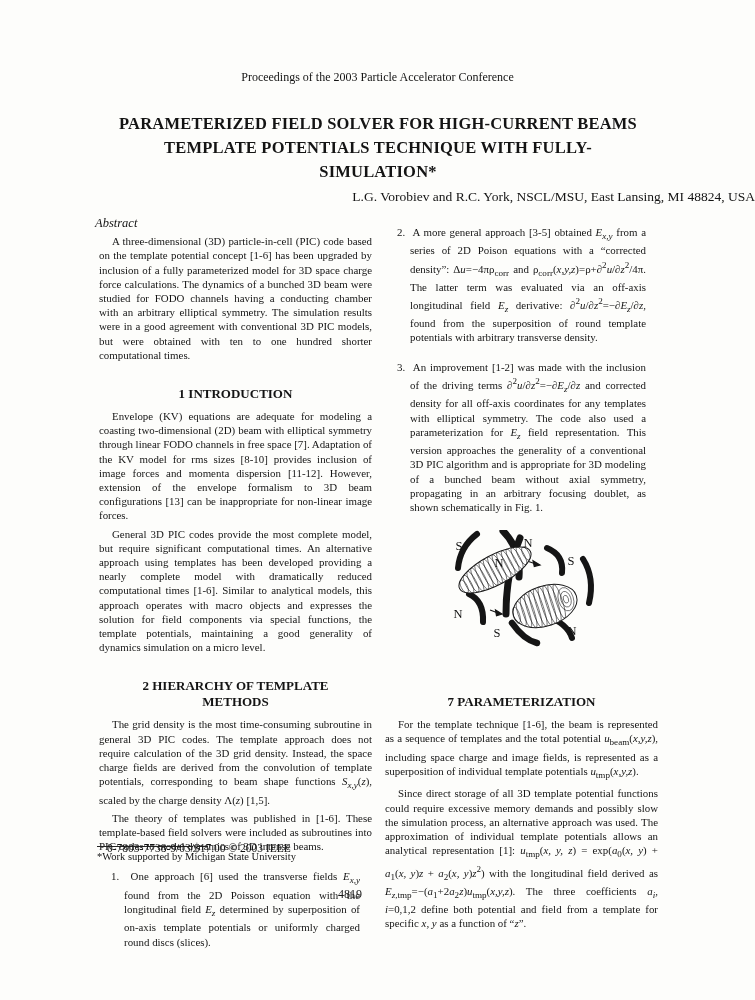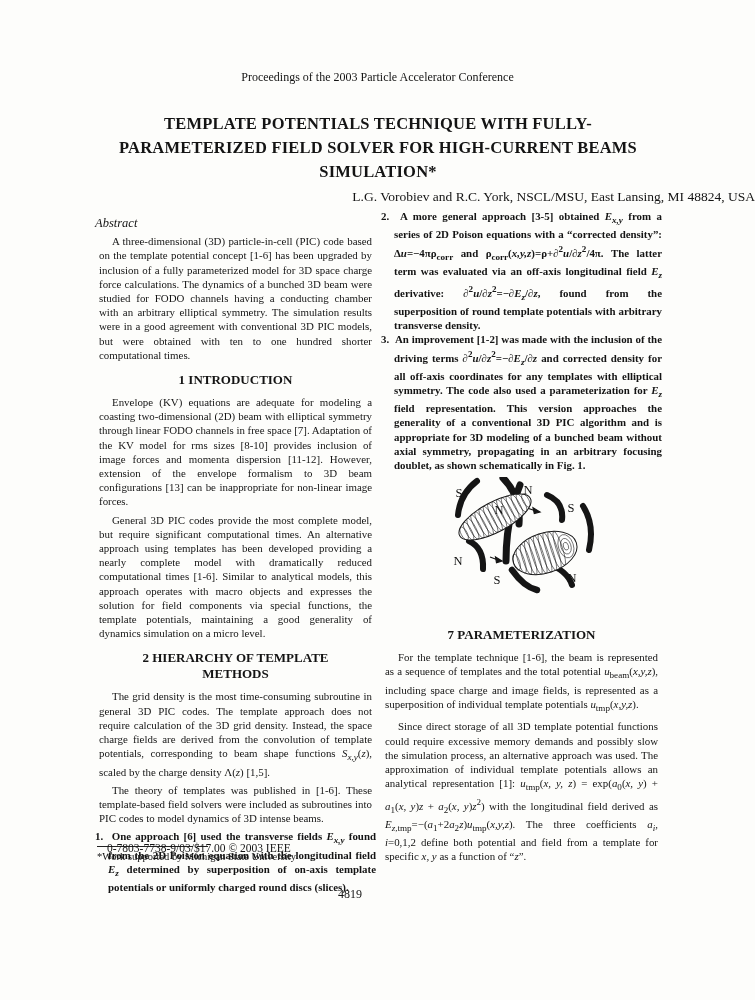--- a/index.html
+++ b/index.html
@@ -10,42 +10,42 @@
   }
   .conf-header{position:absolute;top:70px;left:0;width:100%;text-align:center;font-size:12px;}
   .paper-title{position:absolute;top:112px;left:78px;width:600px;text-align:center;
     font-weight:bold;font-size:16.5px;line-height:24px;letter-spacing:.2px;}
   .authors{position:absolute;top:189px;left:0;width:100%;text-align:right;font-size:13.5px;}
   .col{position:absolute;width:281px;font-size:10.9px;line-height:14.2px;}
   .col-left{left:95px;top:216px;}
   .col-right{left:381px;top:209px;}
   .col p{margin:4px;text-align:justify;text-indent:13px;}
   .abs-head{font-style:italic;font-size:12.5px;margin:0 0 3px 0;}
-  .sec{font-weight:bold;text-align:center;font-size:13px;line-height:16px;margin:10px auto 7px auto;}
+  .sec{font-weight:bold;text-align:center;font-size:13px;line-height:16px;margin:24px auto 7px auto;}
   .sec-wrap{max-width:232px;}
-  .hang{padding-left:13px;text-indent:-13px;text-align:justify;margin:0;font-weight:bold;}
+  .hang{padding-left:13px;text-indent:-13px;text-align:justify;margin:16px;}
   .figure{width:225px;height:140px;margin:5px 0 4px 52px;}
   .caption{margin-top:3px;text-align:justify;text-indent:0 !important;}
   .footnote-rule{position:absolute;left:97px;top:846px;width:96px;height:1px;background:#222;}
   .footnote-rule2{position:absolute;left:197px;top:846px;width:11px;height:1px;background:#222;}
   .footnote{position:absolute;left:97px;top:851px;font-size:10.5px;text-align:right;}
   .copyright{position:absolute;left:107px;top:842px;font-size:11.5px;}
   .page-number{position:absolute;left:338px;top:887px;font-size:12px;}
   svg text{font-family:"Liberation Serif","DejaVu Serif",serif;font-size:12.5px;fill:#111;}
 </style>
 </head>
 <body>
 
 <div class="page">
 
   <div class="conf-header">Proceedings of the 2003 Particle Accelerator Conference</div>
 
   <div class="paper-title">
+    <div>PARAMETERIZED FIELD SOLVER FOR HIGH-CURRENT BEAMS</div>
     <div>TEMPLATE POTENTIALS TECHNIQUE WITH FULLY-</div>
-    <div>PARAMETERIZED FIELD SOLVER FOR HIGH-CURRENT BEAMS</div>
     <div>SIMULATION*</div>
   </div>
 
   <div class="authors">L.G. Vorobiev and R.C. York, NSCL/MSU, East Lansing, MI 48824, USA</div>
 
   <div class="col col-left">
     <div class="abs-head">Abstract</div>
     <p>A three-dimensional (3D) particle-in-cell (PIC) code based on the template potential concept [1-6] has been upgraded by inclusion of a fully parameterized model for 3D space charge force calculations. The dynamics of a bunched 3D beam were studied for FODO channels having a conducting chamber with an arbitrary elliptical symmetry. The simulation results were in a good agreement with conventional 3D PIC models, but were obtained with ten to one hundred shorter computational times.</p>
 
     <h3 class="sec">1 INTRODUCTION</h3>

